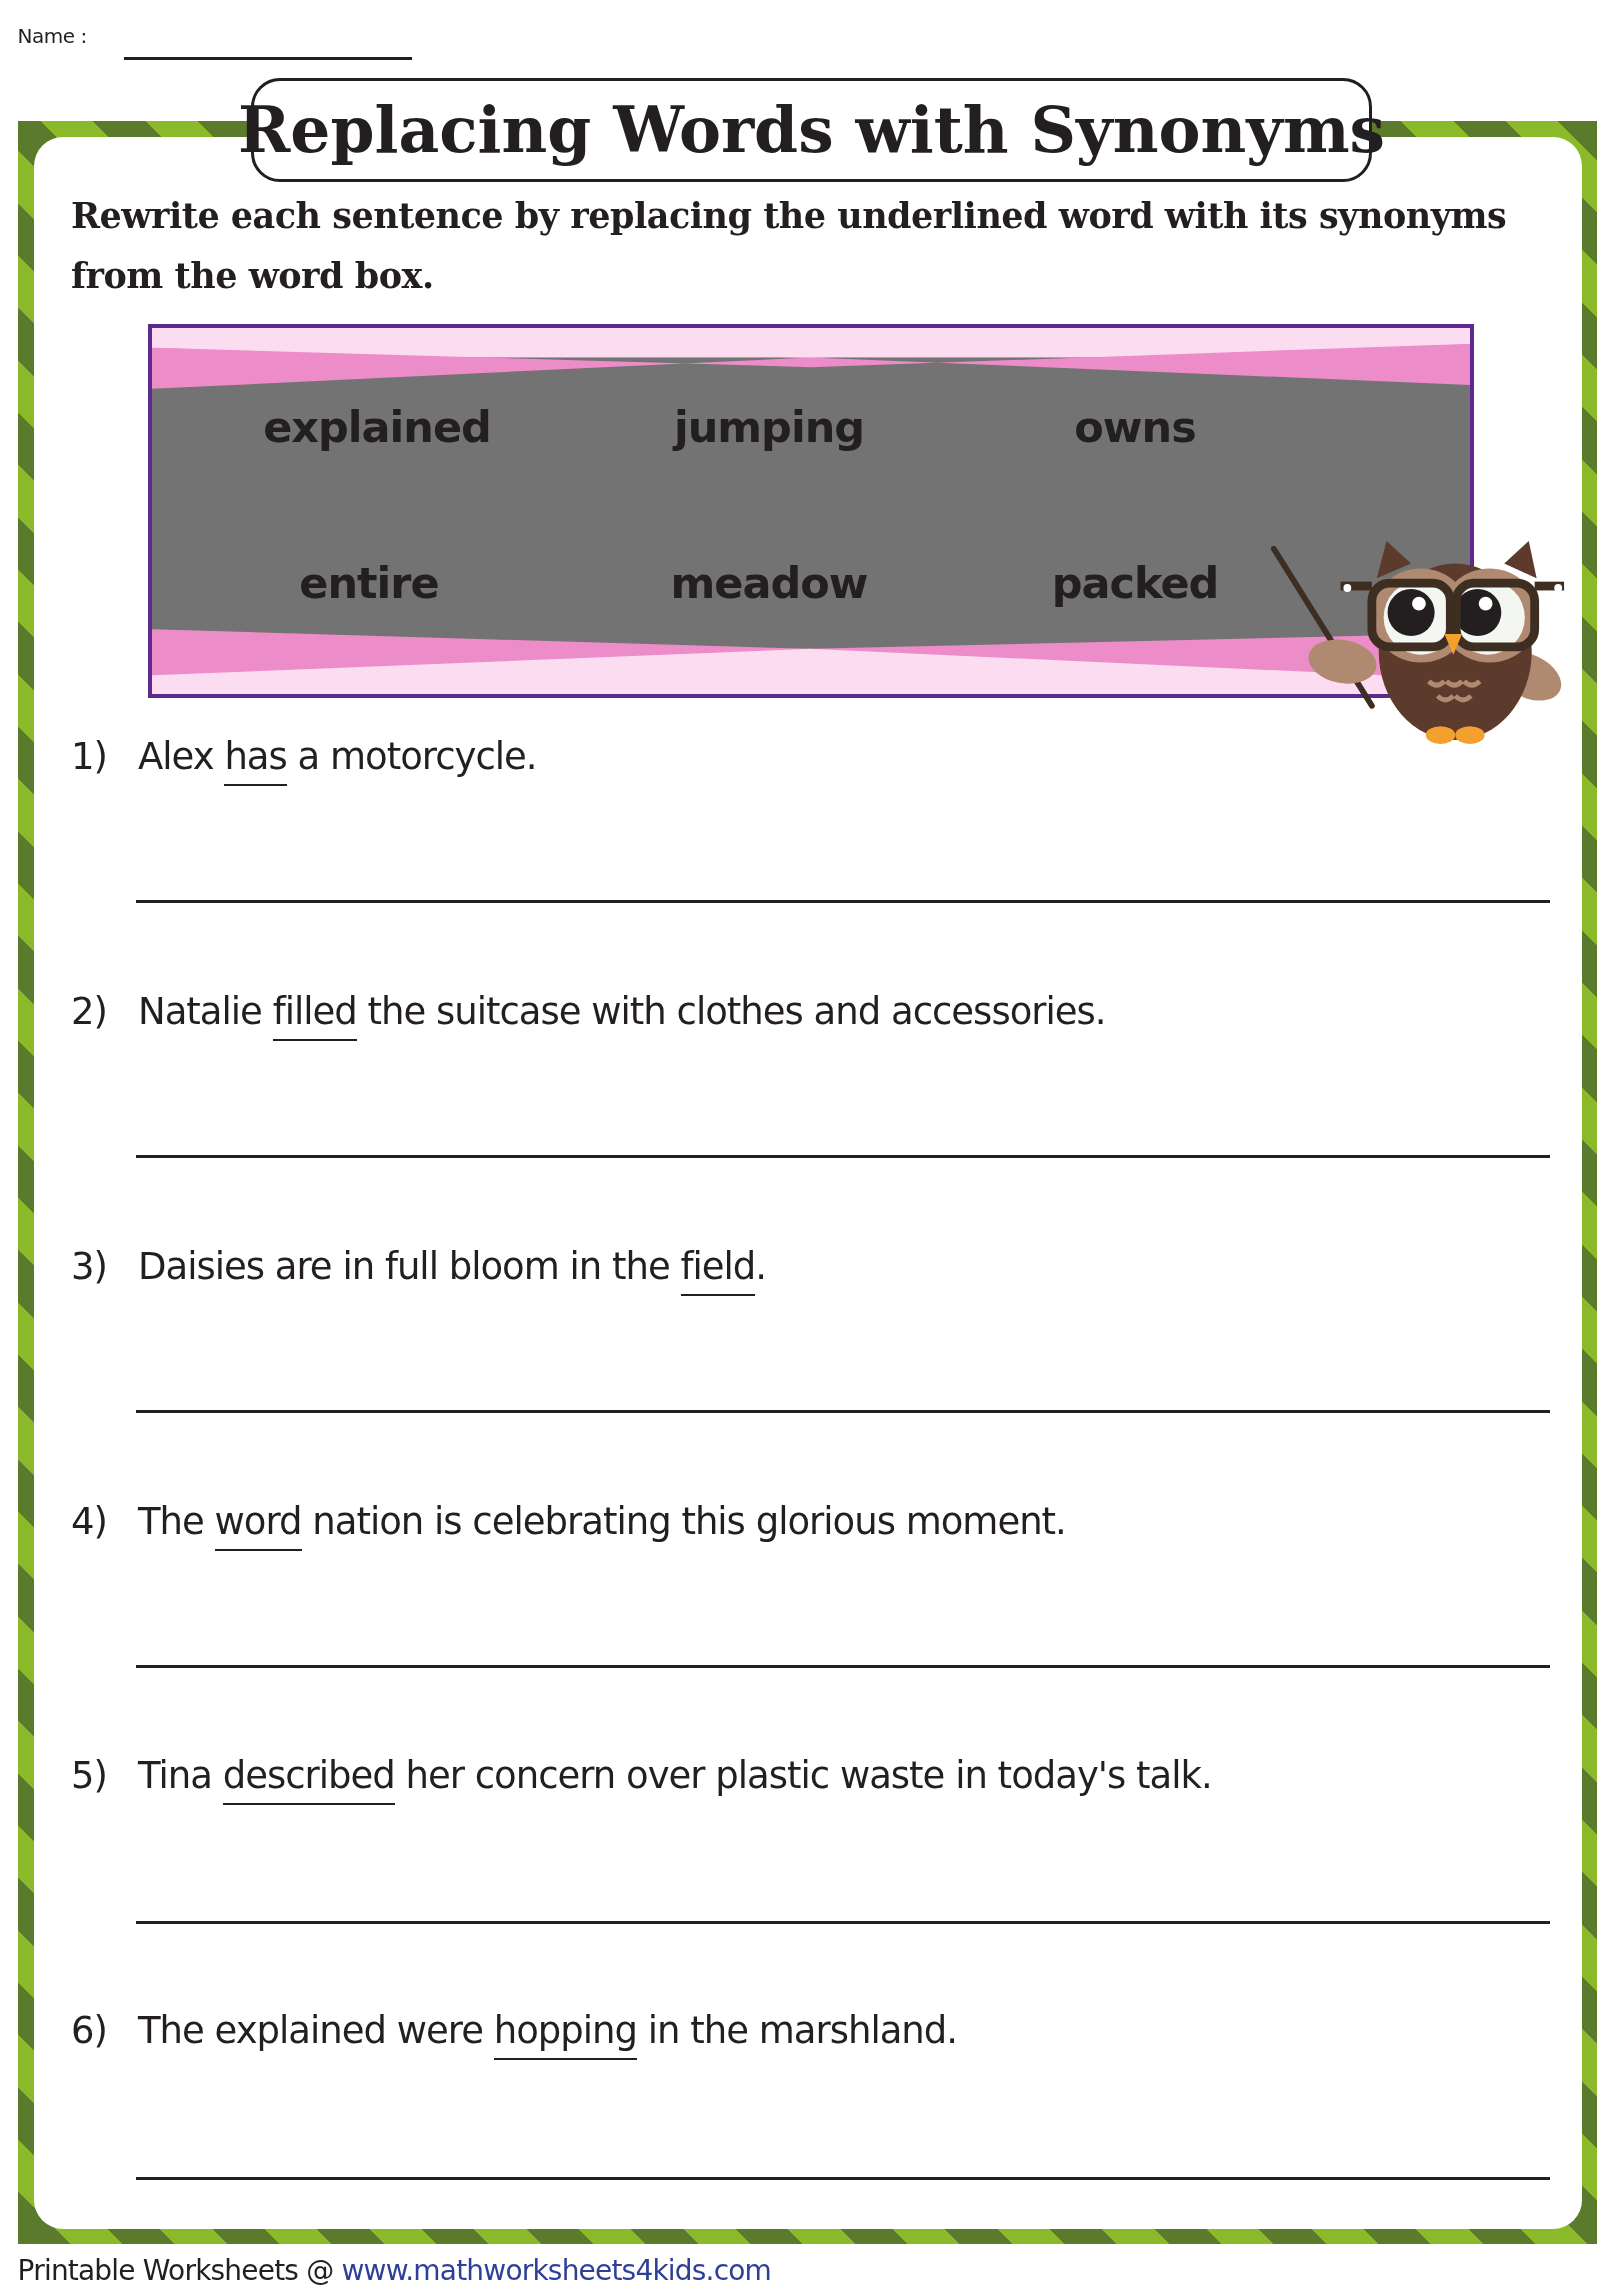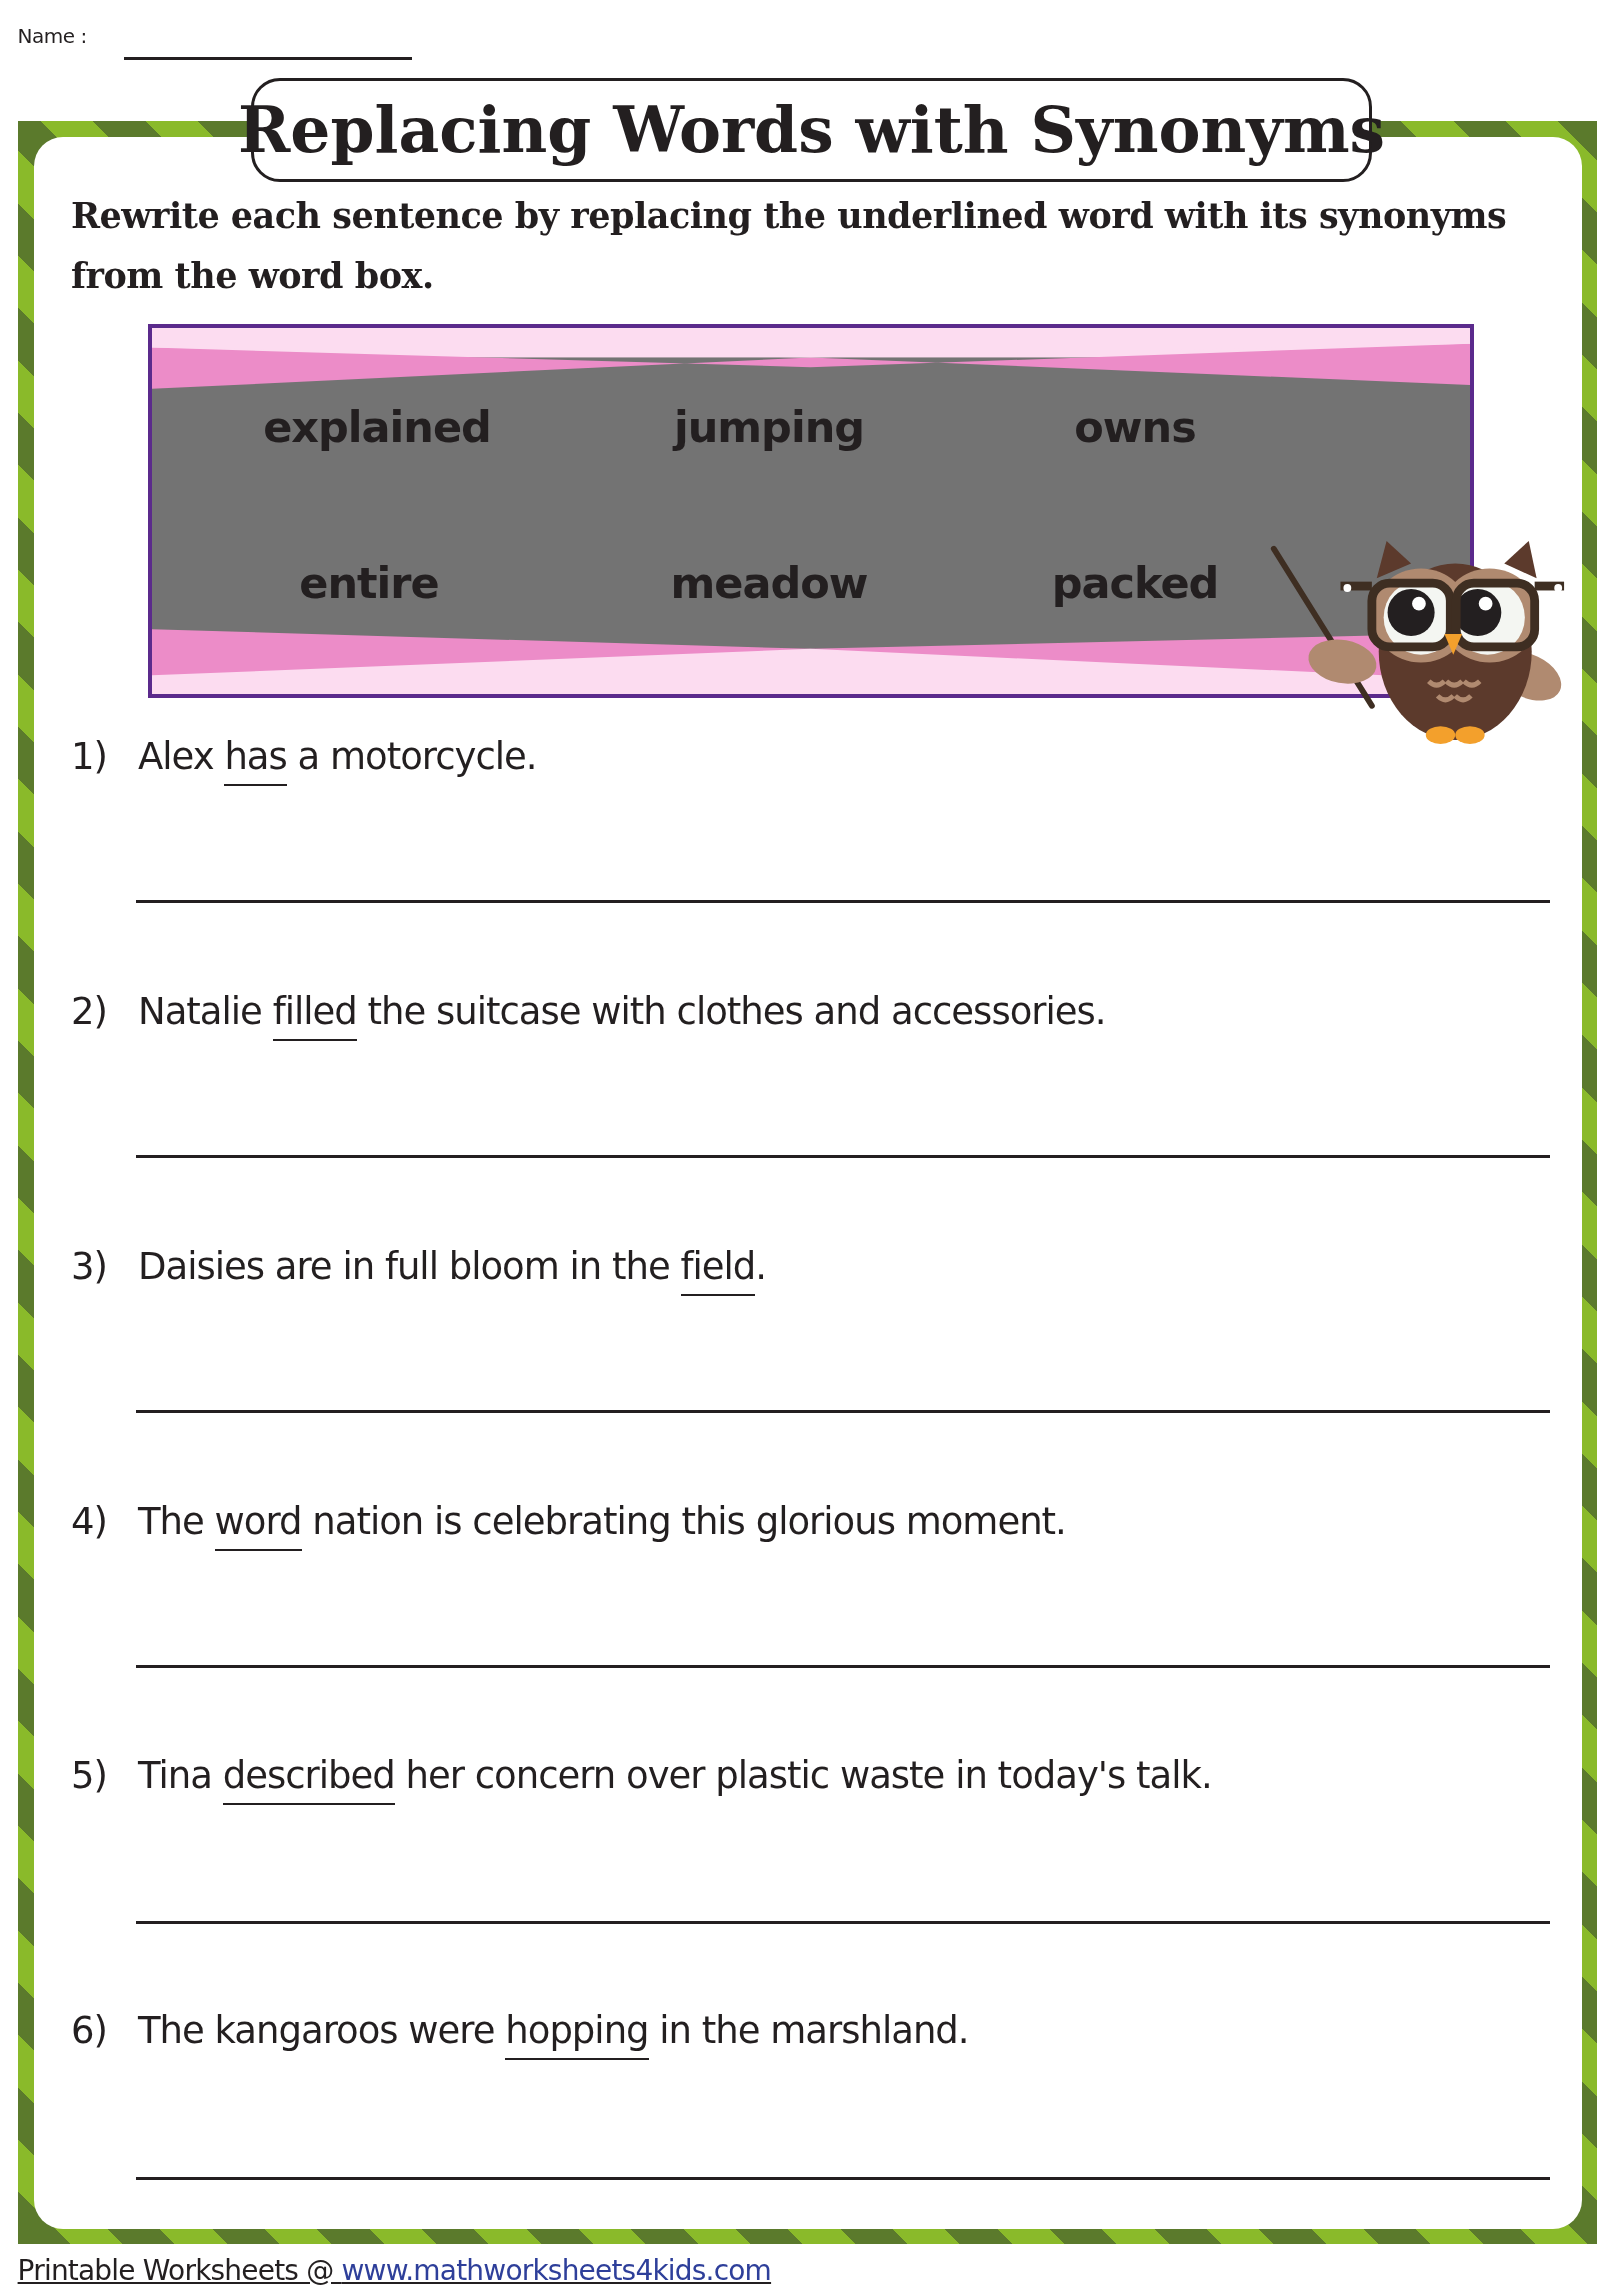--- a/index.html
+++ b/index.html
@@ -26,21 +26,21 @@
   .words { position: absolute; left: 0; top: 0; width: 100%; height: 100%; }
   .word { position: absolute; font-family: "DejaVu Sans", sans-serif; font-weight: bold; font-size: 43px; color: #231f20; transform: translateX(-50%); white-space: nowrap; letter-spacing: -1px; }
 
   .owl { position: absolute; left: 1264px; top: 529px; width: 304px; height: 221px; }
 
   .question { position: absolute; left: 71px; font-family: "DejaVu Sans", sans-serif; font-size: 37px; color: #231f20; white-space: nowrap; letter-spacing: -1px; }
   .qnum { display: inline-block; width: 67px; }
   .uword { border-bottom: 2.9px solid #231f20; padding-bottom: 5.9px; }
   .answer-line { position: absolute; left: 136px; width: 1414px; height: 2.9px; background: #231f20; }
 
-  .footer { position: absolute; left: 17.6px; top: 2254px; font-family: "DejaVu Sans", sans-serif; font-size: 28px; color: #231f20; letter-spacing: -0.8px; white-space: nowrap; text-decoration: underline; }
+  .footer { position: absolute; left: 17.6px; top: 2254px; font-family: "DejaVu Sans", sans-serif; font-size: 28px; color: #231f20; letter-spacing: -0.8px; white-space: nowrap; }
   .footer a { color: #2e3f9a; text-decoration: none; }
 </style>
 </head>
 <body>
 
 <div class="name-row">Name :</div>
 <div class="name-line"></div>
 
 <div class="frame"></div>
 <div class="panel"></div>
@@ -126,20 +126,20 @@
   <span class="qnum">4)</span><span>The </span><span class="uword">word</span><span> nation is celebrating this glorious moment.</span>
 </div>
 <div class="answer-line" style="top:1665px;"></div>
 
 <div class="question" style="top:1754px;">
   <span class="qnum">5)</span><span>Tina </span><span class="uword">described</span><span> her concern over plastic waste in today's talk.</span>
 </div>
 <div class="answer-line" style="top:1921px;"></div>
 
 <div class="question" style="top:2009px;">
-  <span class="qnum">6)</span><span>The kangaroos were </span><span class="uword">hopping</span><span> in the marshland.</span>
+  <span class="qnum">6)</span><span>The explained were </span><span class="uword">hopping</span><span> in the marshland.</span>
 </div>
 <div class="answer-line" style="top:2177px;"></div>
 
 <div class="footer">
   <span>Printable Worksheets @ </span><a>www.mathworksheets4kids.com</a>
 </div>
 
 
 </body></html>

